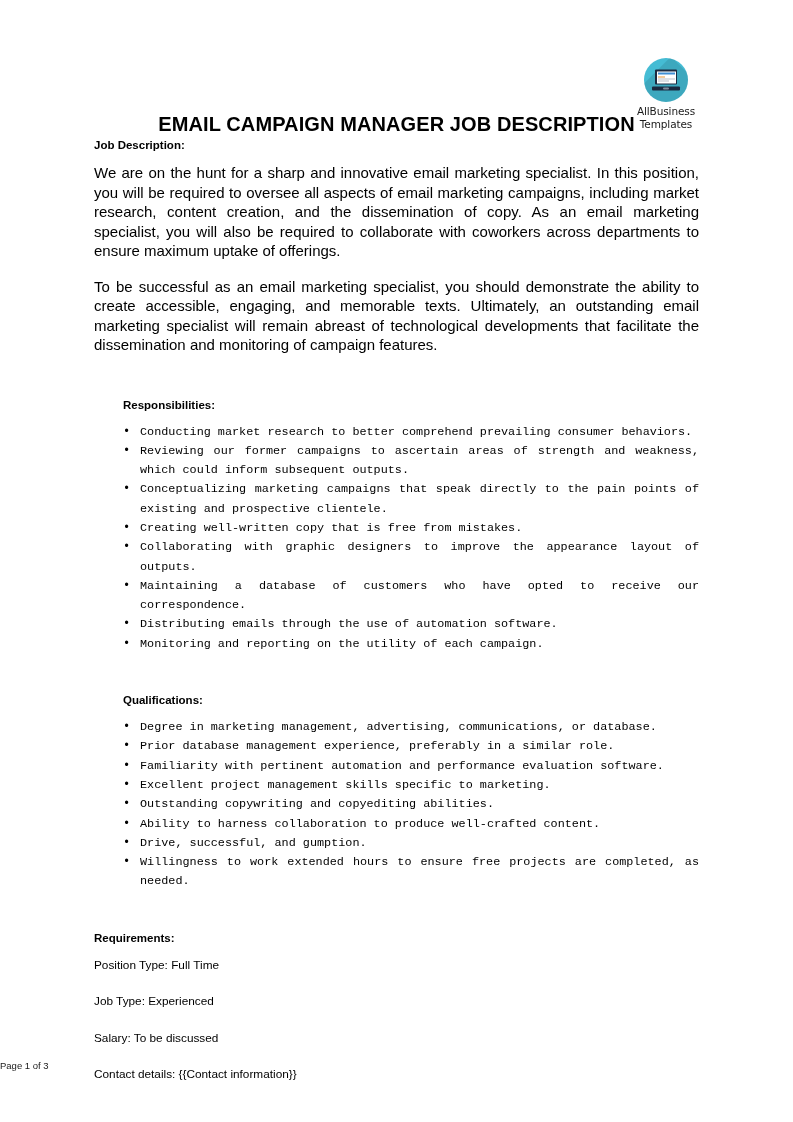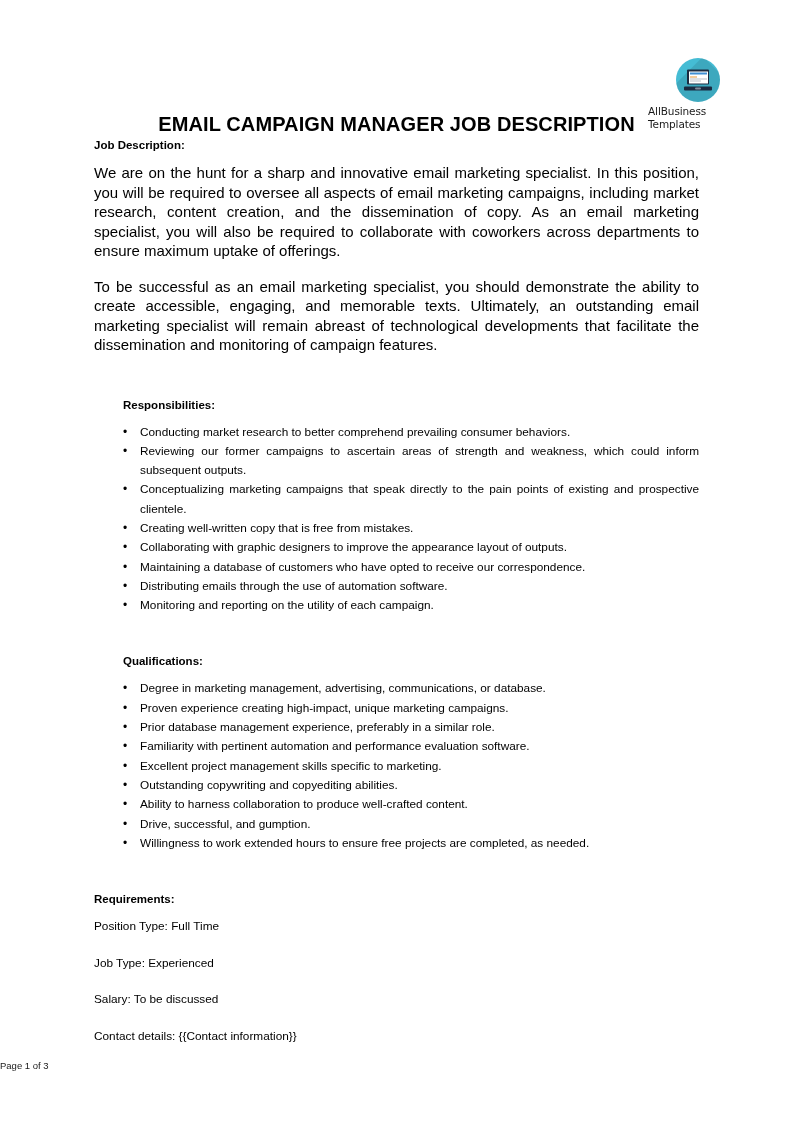--- a/index.html
+++ b/index.html
@@ -13,22 +13,23 @@
     position: relative;
     font-family: "Liberation Sans", sans-serif;
     color: #000000;
     overflow: hidden;
   }
 
   
   #brand-block {
     position: absolute;
     top: 58px;
-    left: 648px;
+    left: 616px;
     width: 100px;
+    text-align: center;
   }
   #brand-logo-circle {
     width: 44px;
     height: 44px;
     margin: 0 auto;
     border-radius: 50%;
     background: #45bcd4;
     position: relative;
     overflow: hidden;
   }
@@ -148,20 +149,21 @@
     margin: 0;
     padding: 0;
   }
   ul.bullets li {
     position: relative;
     font-size: 11.8px;
     line-height: 19.3px;
     text-align: justify;
     padding-left: 46px;
     margin-bottom: 0;
+    font-family: Liberation Mono, monospace;
   }
   ul.bullets li::before {
     content: "\2022";
     position: absolute;
     left: 29px;
     top: 0;
     font-size: 12px;
   }
 
   .req-line {
@@ -227,21 +229,20 @@
     <li>Maintaining a database of customers who have opted to receive our correspondence.</li>
     <li>Distributing emails through the use of automation software.</li>
     <li>Monitoring and reporting on the utility of each campaign.</li>
   </ul>
 
   <div class="gap-lg"></div>
 
   <div class="section-heading indented">Qualifications:</div>
   <ul class="bullets">
     <li>Degree in marketing management, advertising, communications, or database.</li>
-    <li>Proven experience creating high-impact, unique marketing campaigns.</li>
     <li>Prior database management experience, preferably in a similar role.</li>
     <li>Familiarity with pertinent automation and performance evaluation software.</li>
     <li>Excellent project management skills specific to marketing.</li>
     <li>Outstanding copywriting and copyediting abilities.</li>
     <li>Ability to harness collaboration to produce well-crafted content.</li>
     <li>Drive, successful, and gumption.</li>
     <li>Willingness to work extended hours to ensure free projects are completed, as needed.</li>
   </ul>
 
   <div class="gap-lg"></div>

